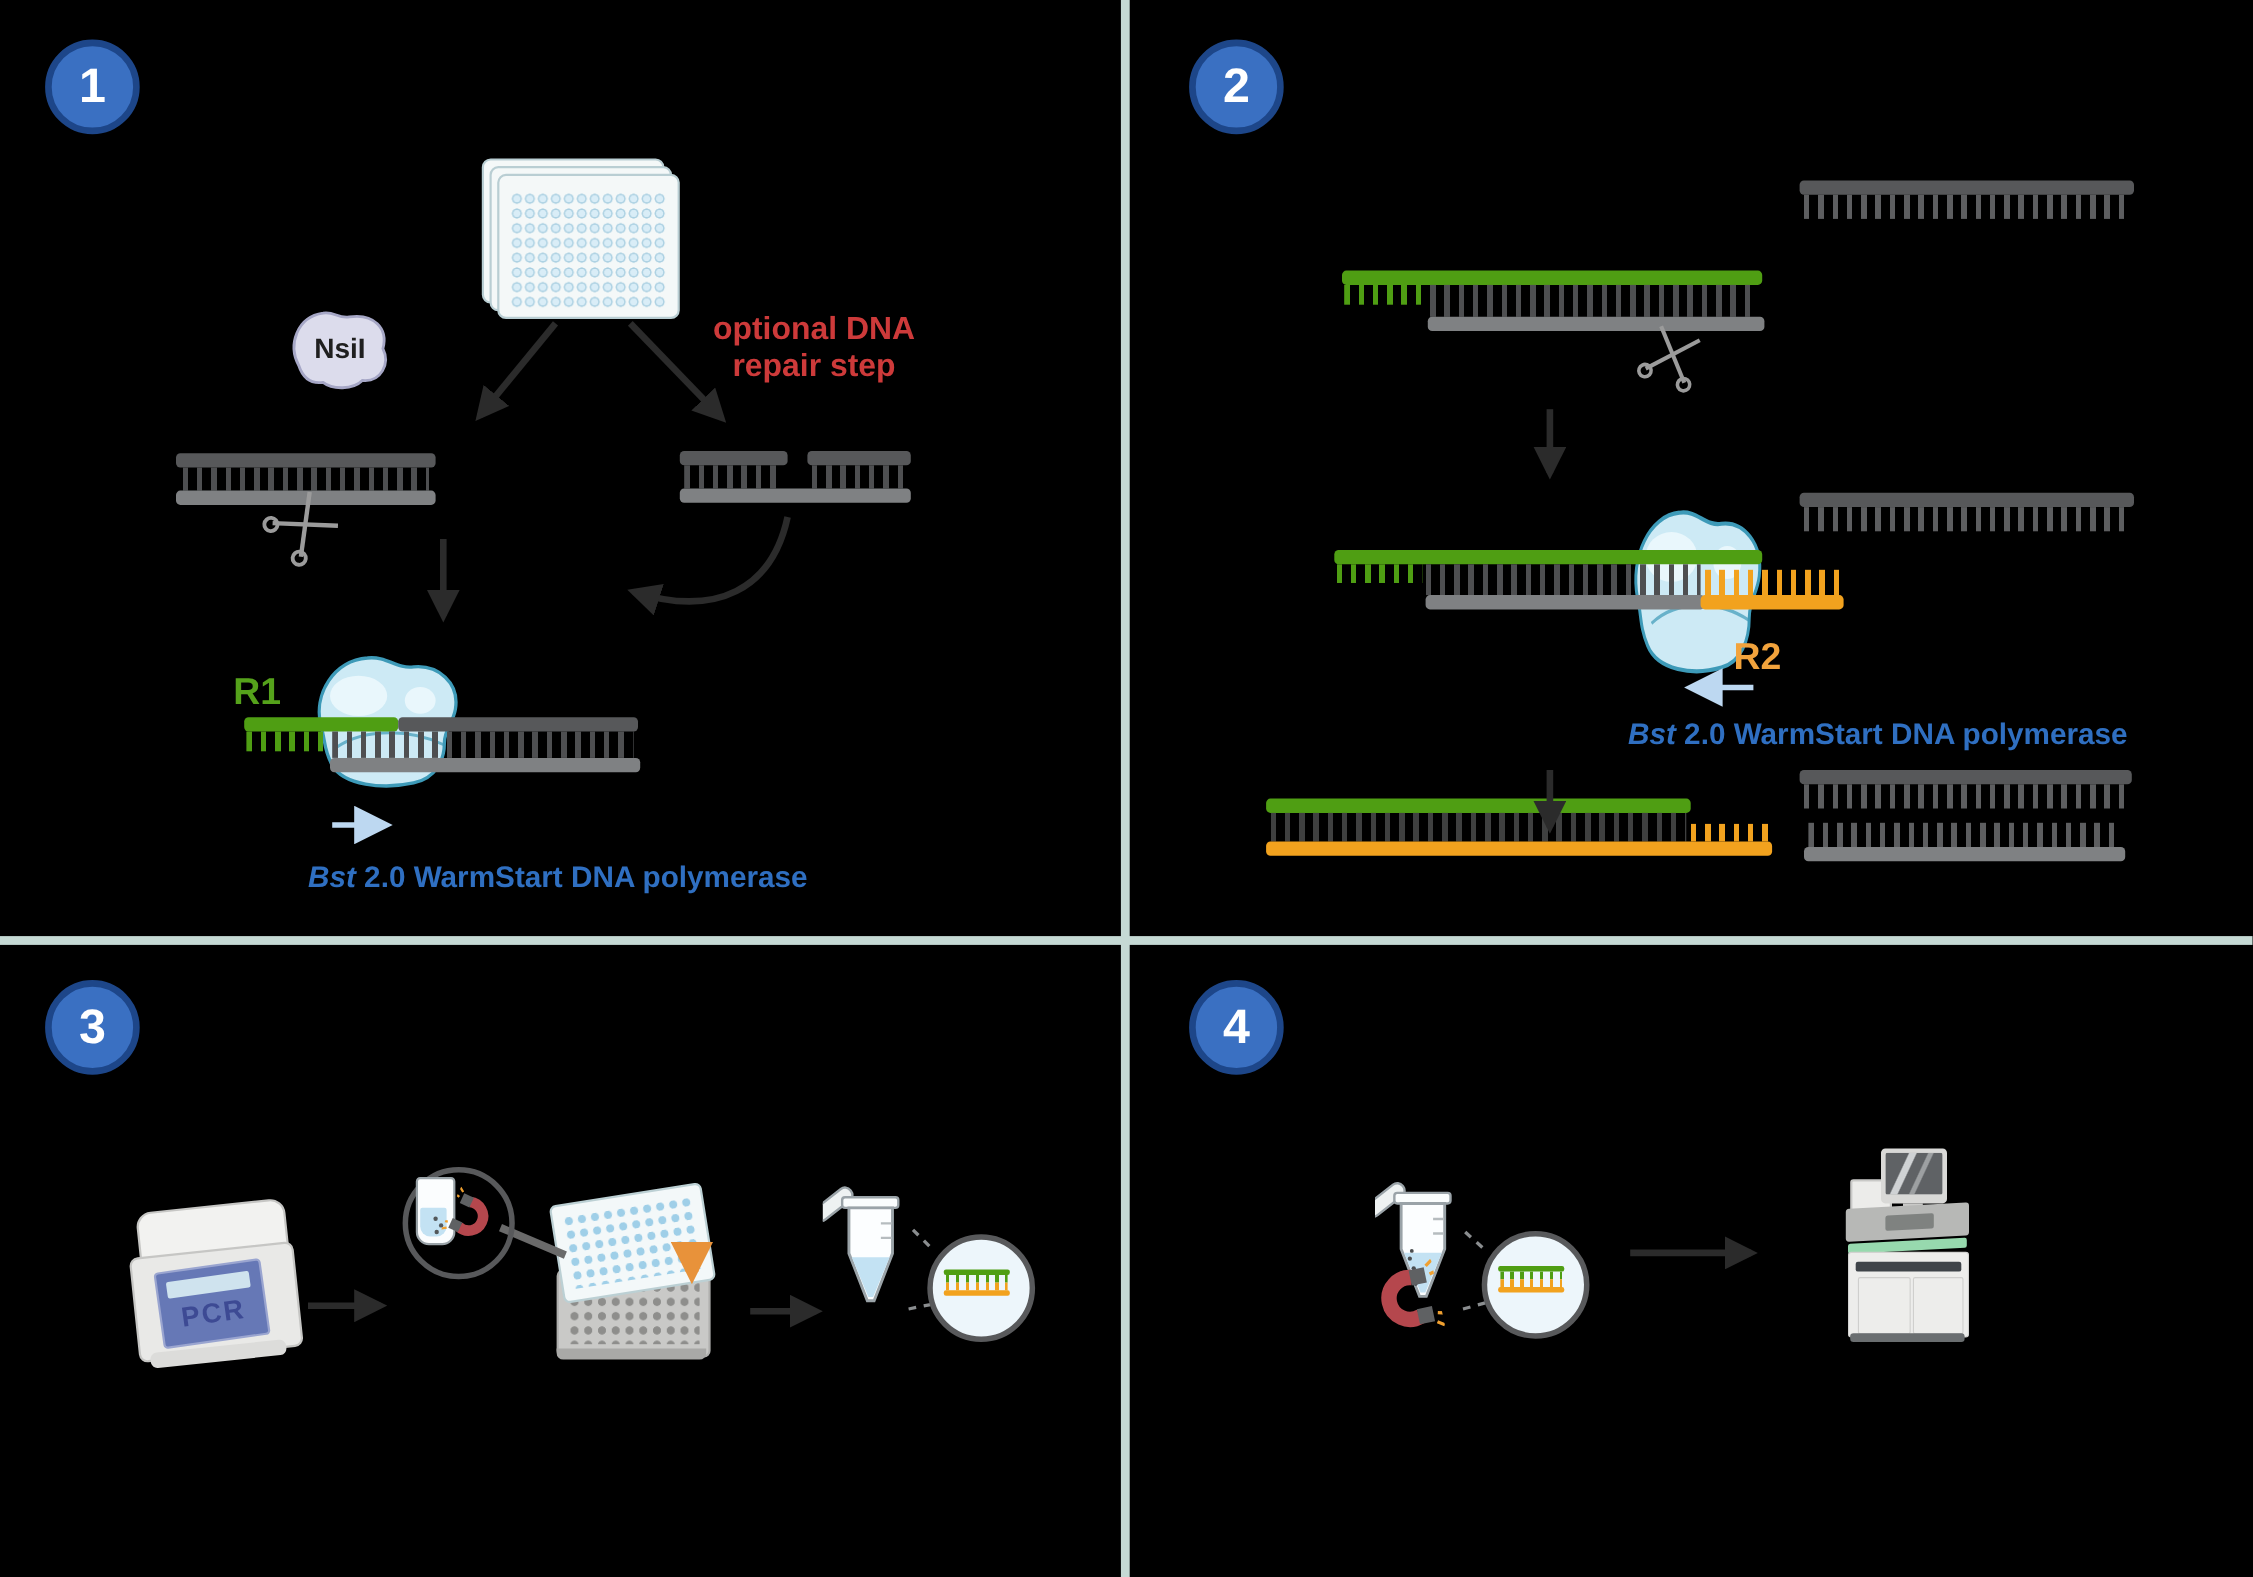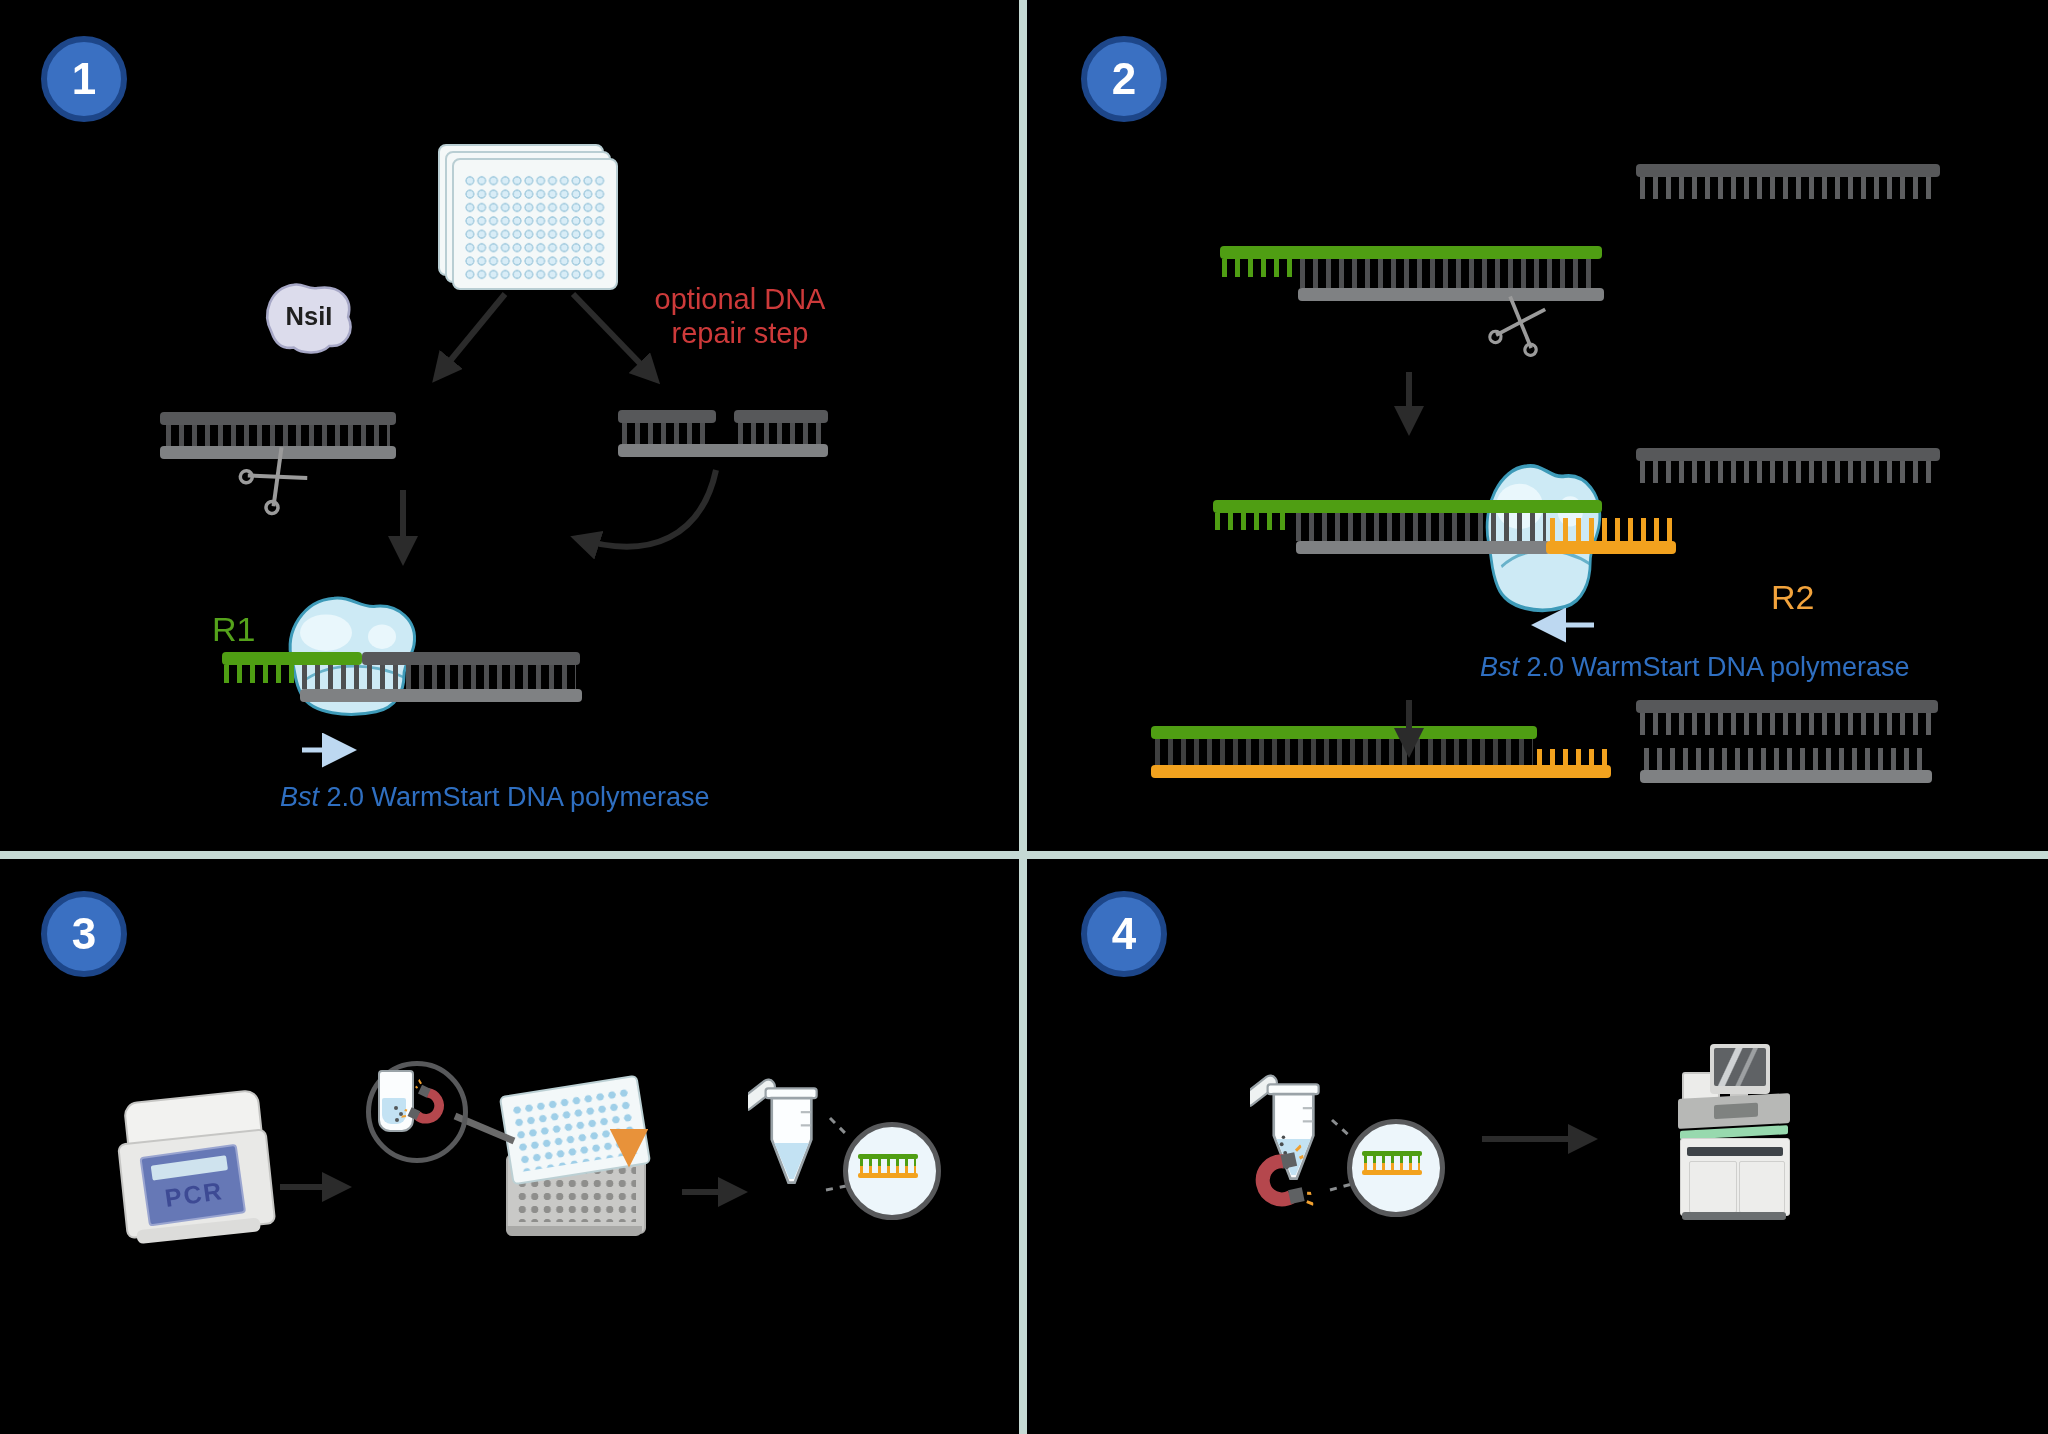--- a/index.html
+++ b/index.html
@@ -20,21 +20,21 @@
   .th{position:absolute;z-index:2;background-repeat:repeat-x;}
   .t-green{background-image:repeating-linear-gradient(90deg,#4f9e13 0 5px,transparent 5px 13px);}
   .t-rung{background-image:repeating-linear-gradient(90deg,#4e4f51 0 5px,transparent 5px 13px);}
   .t-mgray{background-image:repeating-linear-gradient(90deg,#5d5e60 0 5px,transparent 5px 13px);}
   .t-orange{background-image:repeating-linear-gradient(90deg,#f2a21e 0 5px,transparent 5px 13px);}
   .t-dark{background-image:repeating-linear-gradient(90deg,#3f4040 0 5px,transparent 5px 13px);}
   .t-mini-green{background-image:repeating-linear-gradient(90deg,#4f9e13 0 3px,transparent 3px 9px);}
   .t-mini-orange{background-image:repeating-linear-gradient(90deg,#f2a21e 0 3px,transparent 3px 9px);}
   .minibar{position:absolute;height:5px;border-radius:2px;z-index:8;}
   
-  .lbl{position:absolute;z-index:3;font-weight:normal;}
+  .lbl{position:absolute;z-index:3;font-weight:bold;}
   .lbl.red{color:#cd3a3a;font-size:29px;line-height:34px;text-align:center;}
   .lbl.blue{color:#2f6fc1;font-size:27px;white-space:nowrap;}
   .lbl.r1{color:#55a21b;font-size:34px;}
   .lbl.r2{color:#f2a33c;font-size:34px;}
   
   .plate{position:absolute;background:#f4f8f8;border:2px solid #b9ced3;border-radius:8px;}
   .wells-blue{position:absolute;background-image:radial-gradient(circle,#d9edf7 3.2px,#a9cfe1 3.3px 4.3px,transparent 4.8px);
               background-size:11.8px 13.4px;}
   .wells-sky{position:absolute;background-image:radial-gradient(circle,#9fcfe8 3.4px,transparent 4px);
              background-size:12px 12.5px;}
@@ -176,21 +176,21 @@
       <ellipse cx="104" cy="48" rx="14" ry="12" fill="#e9f7fc"></ellipse>
       <path d="M28,92 C55,74 97,76 126,90" fill="none" stroke="#3d9ab8" stroke-width="2.5" opacity="0.7"></path>
     </svg>
   </div>
   <div class="bb green" style="left:1213px;top:500px;width:389px;"></div>
   <div class="th t-green" style="left:1215px;top:513px;width:78px;height:17px;"></div>
   <div class="th t-rung" style="left:1296px;top:513px;width:250px;height:28px;"></div>
   <div class="th t-orange" style="left:1550px;top:518px;width:122px;height:23px;"></div>
   <div class="bb mid" style="left:1296px;top:541px;width:254px;"></div>
   <div class="bb orange" style="left:1546px;top:541px;width:130px;"></div>
-  <div class="lbl r2" style="left:1771px;top:578px;">R2</div>
+  <div class="lbl r2" style="left:1576px;top:578px;">R2</div>
   <div class="lbl blue" style="left:1480px;top:652px;width:445px;">
     <i>Bst</i><span> 2.0 WarmStart DNA polymerase</span>
   </div>
 
   <div class="bb dark" style="left:1636px;top:700px;width:302px;"></div>
   <div class="th t-mgray" style="left:1640px;top:713px;width:294px;height:22px;"></div>
 
   <div class="bb green" style="left:1151px;top:726px;width:386px;"></div>
   <div class="th t-dark" style="left:1155px;top:739px;width:378px;height:26px;"></div>
   <div class="th t-orange" style="left:1537px;top:749px;width:74px;height:16px;"></div>

